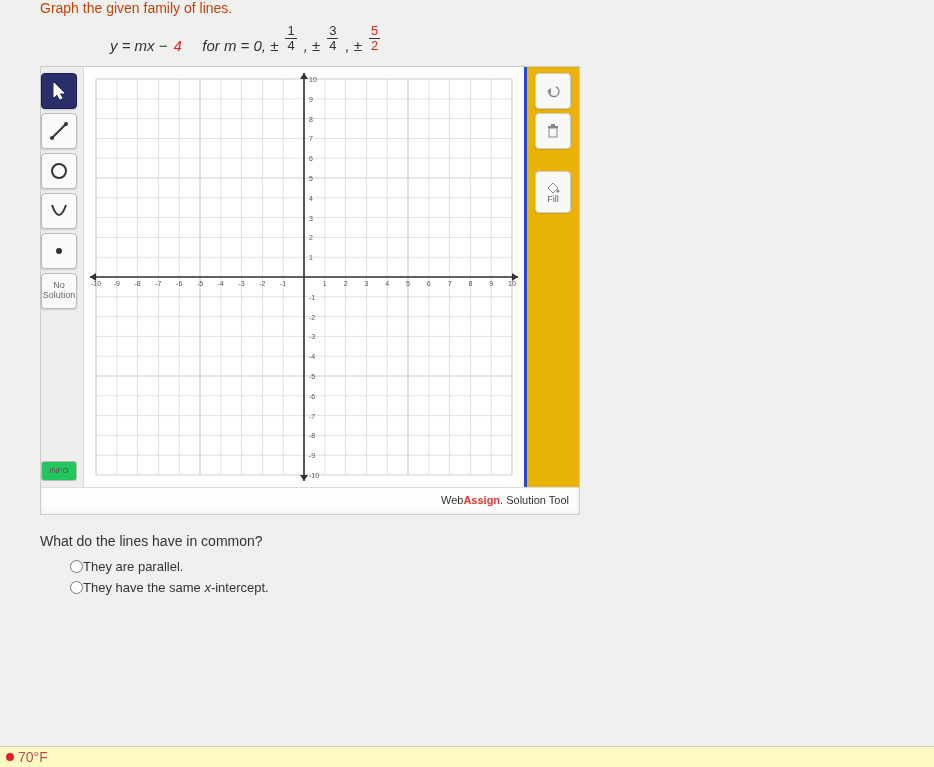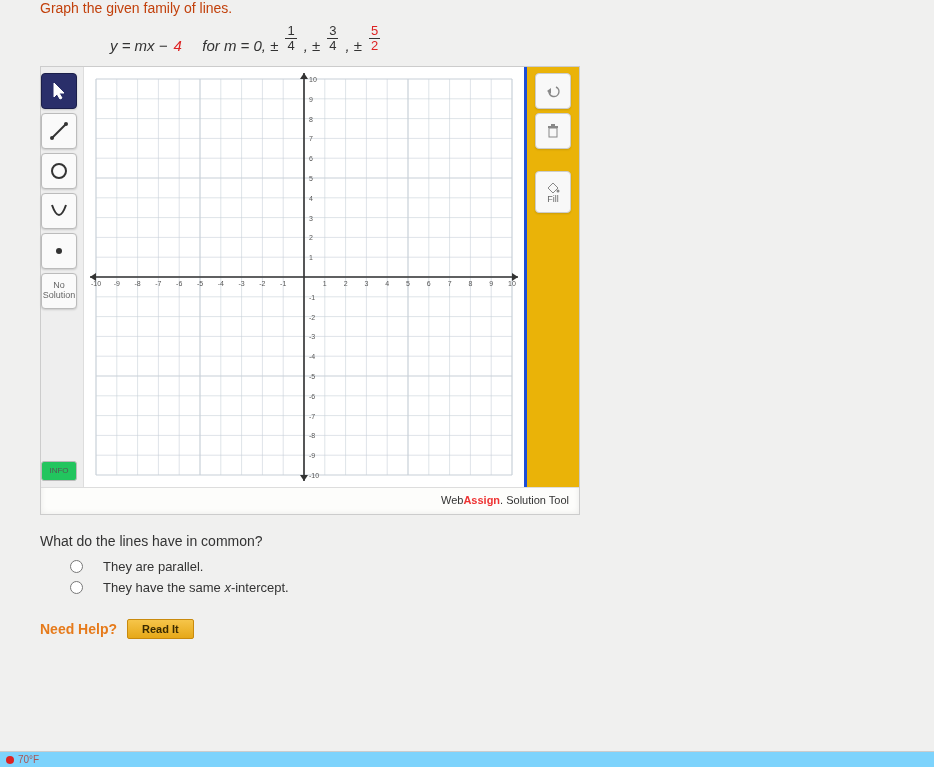--- a/index.html
+++ b/index.html
@@ -170,21 +170,21 @@
 
 .question {
   margin-top: 18px;
   font-size: 14px;
   color: #333;
 }
 .answers { margin: 10px 0 0 30px; font-size: 13px; }
 .answer-row {
   display: flex;
   align-items: center;
-  gap: 20px;
+  gap: 0;
   margin: 6px 0;
 }
 .answer-row input { margin:0; }
 
 .help-row { margin-top: 24px; display:flex; align-items:center; gap:10px;}
 .need-help {
   color: #e67a1a;
   font-weight: bold;
   font-size: 14px;
 }
@@ -195,24 +195,24 @@
   padding: 3px 14px;
   font-size: 11px;
   font-weight: bold;
   color: #3a2a00;
   cursor: pointer;
 }
 .xvar { font-style: italic; }
 .bottom-status {
   position: absolute;
   left: 0; bottom: 0;
-  background: #7dd3fc;
+  background: #fef9c3;
   border-top:1px solid #ccc;
   width:100%;
-  font-size:10px;
+  font-size:14px;
   color:#a55;
   padding:2px 6px;
   box-sizing:border-box;
   display:flex;
   align-items:center;
   gap:4px;
 }
 .bottom-status .dot{width:8px;height:8px;border-radius:50%;background:#d22;}
 </style>
 </head>
@@ -409,22 +409,18 @@
     <div class="answer-row">
       <input type="radio" name="q" style="">
       <span>They are parallel.</span>
     </div>
     <div class="answer-row">
       <input type="radio" name="q" style="">
       <span>They have the same <span class="xvar">x</span>-intercept.</span>
     </div>
   </div>
 
-  <div class="help-row">
-    <span class="need-help">Need Help?</span>
-    <button class="read-btn">Read It</button>
-  </div>
 </div>
 
 <div class="bottom-status">
   <span class="dot"></span>
   <span>70°F</span>
 </div>
 
 </body></html>

